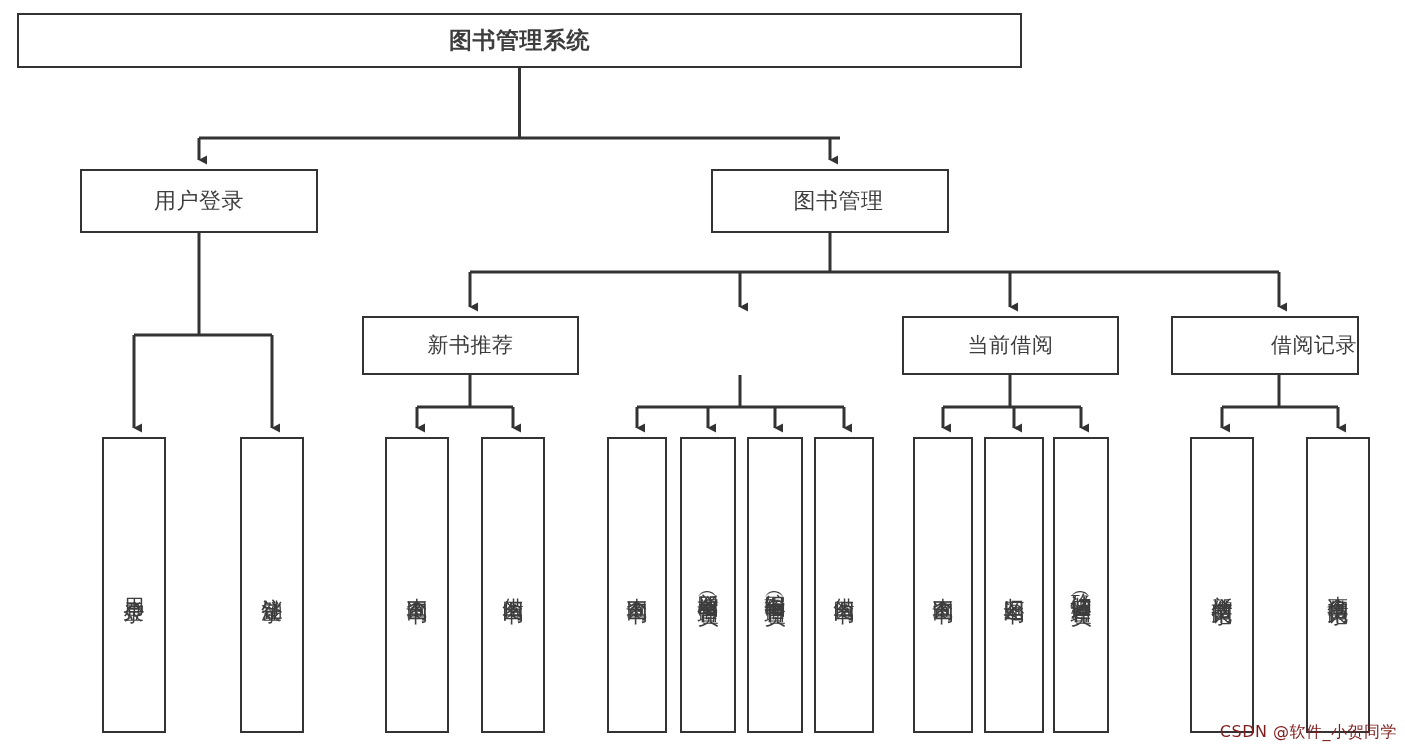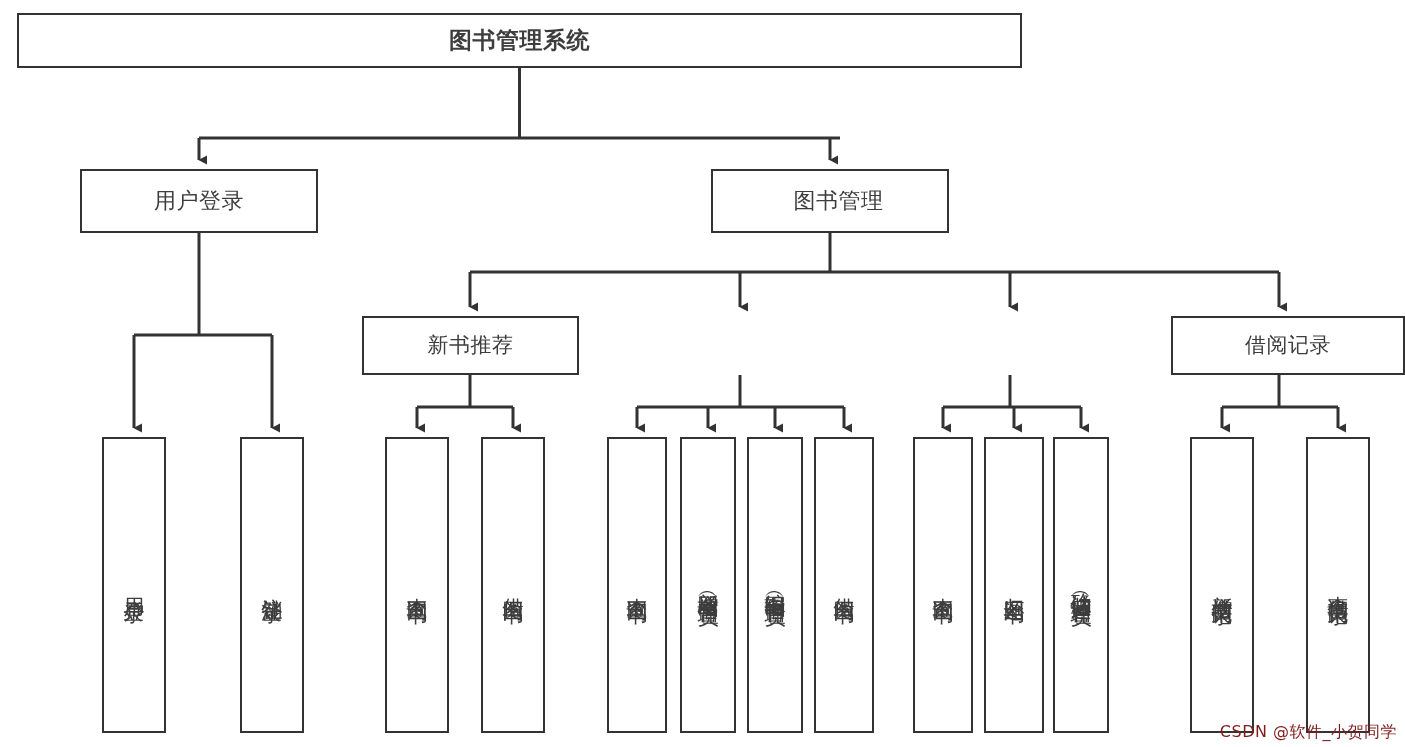--- a/index.html
+++ b/index.html
@@ -135,22 +135,25 @@
 
   <div class="node level2" style="left:711px; top:169px; width:238px; height:64px;padding-left:17px;">
     <span class="node-label">图书管理</span>
   </div>
 
   <div class="node level3" style="left:362px; top:316px; width:217px; height:59px;">
     <span class="node-label">新书推荐</span>
   </div>
 
 
-
-  <div class="node level3" style="left:1171px; top:316px; width:234px; height:59px;">
+  <div class="node level3" style="left:902px; top:316px; width:217px; height:59px;">
+    <span class="node-label">当前借阅</span>
+  </div>
+
+  <div class="node level3" style="left:1171px; top:316px; width:188px; height:59px;justify-content:flex-end;">
     <span class="node-label">借阅记录</span>
   </div>
 
   <div class="node leaf vertical" style="left:102px; top:437px; width:64px; height:296px;">
     <span class="node-label">用户登录</span>
   </div>
 
   <div class="node leaf vertical" style="left:240px; top:437px; width:64px; height:296px;">
     <span class="node-label">注销登录</span>
   </div>

